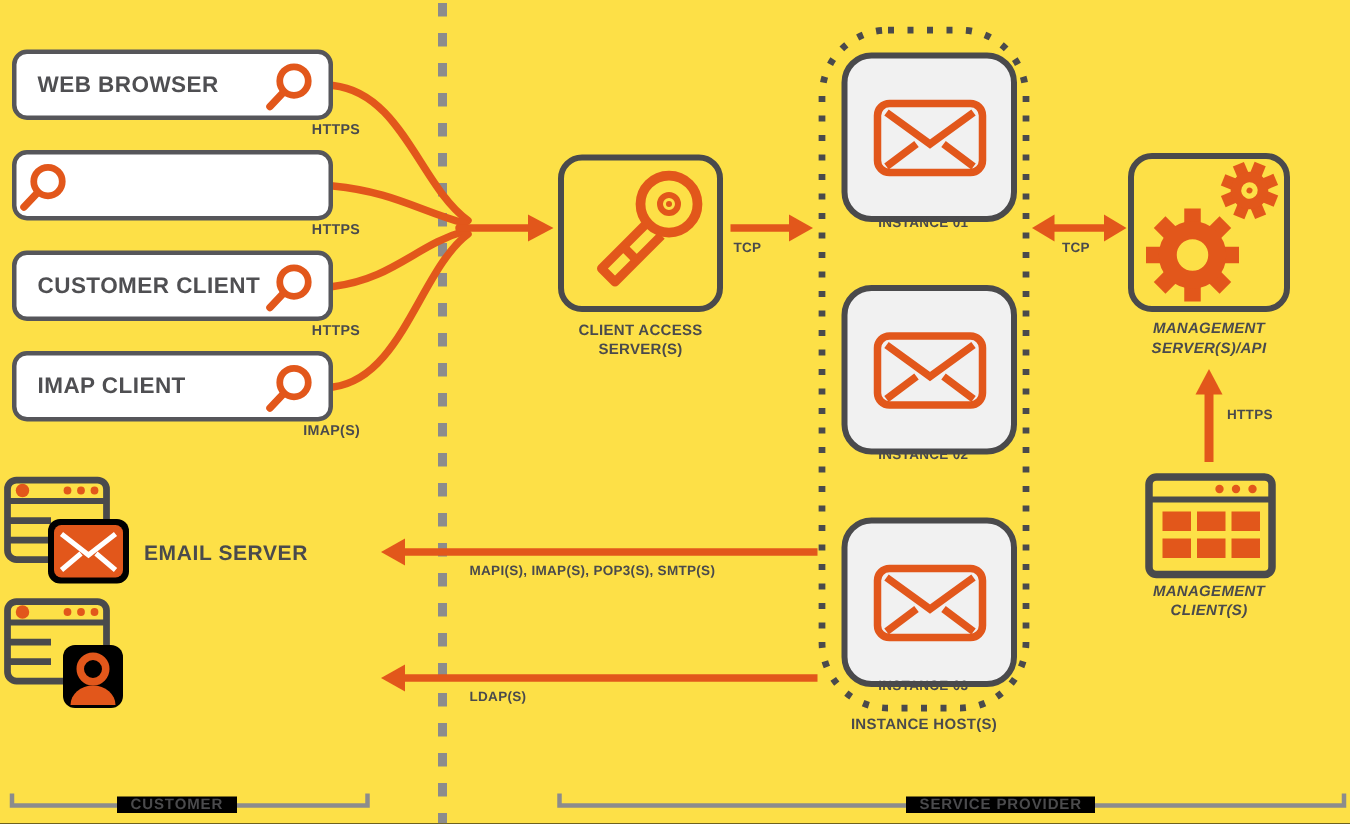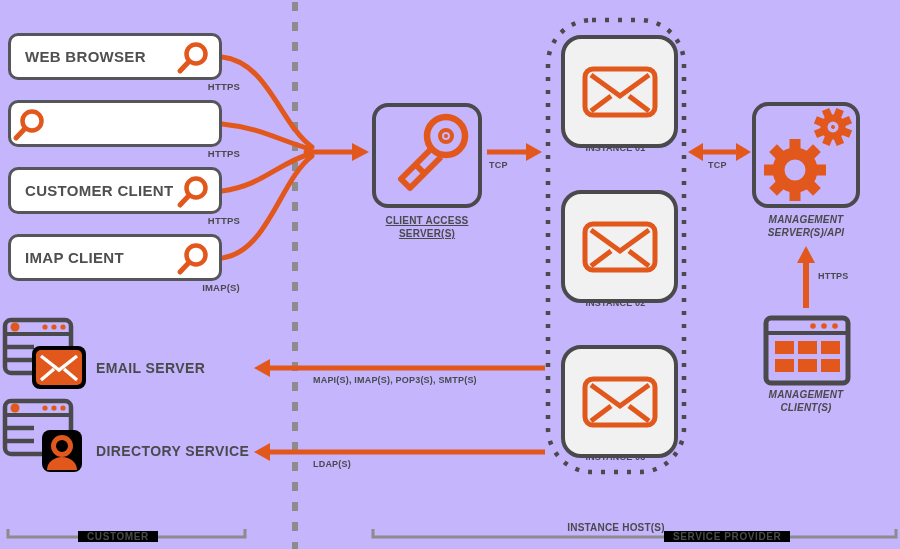--- a/index.html
+++ b/index.html
@@ -1,39 +1,39 @@
 <!DOCTYPE html>
 <html><head>
 <meta charset="utf-8">
 <style>
   html,body{margin:0;padding:0;background:#000;}
-  .canvas{position:relative;width:900px;height:549px;background:#c4b5fd;overflow:hidden;
+  .canvas{position:relative;width:900px;height:549px;background:#fde047;overflow:hidden;
           font-family:"Liberation Sans",sans-serif;}
   .layer{position:absolute;left:0;top:0;width:900px;height:549px;}
   svg.connectors{z-index:1;}
   .node{position:absolute;z-index:2;box-sizing:border-box;}
   .client-box{left:8px;width:214px;height:47px;background:#fff;border:3.5px solid #56565A;
               border-radius:10px;display:flex;align-items:center;}
   .client-box .txt{font-weight:bold;font-size:15px;letter-spacing:.3px;color:#4F4F52;
                    padding-left:14px;flex:1;white-space:nowrap;}
   .client-box svg{margin-right:10px;flex:0 0 auto;}
   .outline-box{border:4px solid #4A4A4C;border-radius:16px;background:transparent;
                display:flex;align-items:center;justify-content:center;}
   .instance-box{left:561px;width:109px;height:105px;background:#F1F1F1;border:4.5px solid #4A4A4C;
                 border-radius:20px;display:flex;align-items:center;justify-content:center;z-index:2;position:absolute;}
   .lbl{position:absolute;z-index:3;color:#4A4A4C;font-weight:bold;white-space:nowrap;}
   .lbl.small{font-size:9px;letter-spacing:.2px;text-align:center;}
   .lbl.proto{font-size:9.5px;letter-spacing:.2px;}
   .lbl.comp{font-size:10px;letter-spacing:.2px;text-align:center;}
   .lbl.big{font-size:14px;letter-spacing:.4px;}
   .lbl.zone{font-size:10px;letter-spacing:.6px;background:#000;padding:0 9px;text-align:center;}
-  .center110{width:110px;text-align:center;text-decoration:underline;}
+  .center110{width:110px;text-align:center;}
   .center109{width:109px;text-align:center;}
   .center108{width:108px;text-align:center;font-style:italic;}
-  .center136{width:136px;text-align:center;margin-top:44px;}
+  .center136{width:136px;text-align:center;}
 </style>
 </head>
 <body>
 
 <div class="canvas">
 
   <svg class="layer connectors" viewBox="0 0 900 549">
 
     <line x1="295" y1="2" x2="295" y2="549" stroke="#8C8C8C" stroke-width="6" stroke-dasharray="9 11"></line>
 
@@ -220,21 +220,20 @@
 
   <div class="node outline-box" style="left:752px;top:102px;width:108px;height:106px"></div>
   <div class="lbl comp center108" style="left:752px;top:214px">MANAGEMENT</div>
   <div class="lbl comp center108" style="left:752px;top:227px">SERVER(S)/API</div>
 
   <div class="lbl small" style="left:818px;top:271px">HTTPS</div>
   <div class="lbl comp center108" style="left:752px;top:389px">MANAGEMENT</div>
   <div class="lbl comp center108" style="left:752px;top:402px">CLIENT(S)</div>
 
   <div class="lbl big" style="left:96px;top:360px">EMAIL SERVER</div>
-  <div class="lbl big" style="left:96px;top:443px">DIRECTORY SERVICE</div>
 
   <div class="lbl small" style="left:313px;top:375px">MAPI(S), IMAP(S), POP3(S), SMTP(S)</div>
   <div class="lbl small" style="left:313px;top:459px">LDAP(S)</div>
 
   <div class="lbl zone" style="left:78px;top:531px">CUSTOMER</div>
-  <div class="lbl zone" style="left:664px;top:531px">SERVICE PROVIDER</div>
+  <div class="lbl zone" style="left:604px;top:531px">SERVICE PROVIDER</div>
 
 </div>
 
 </body></html>

